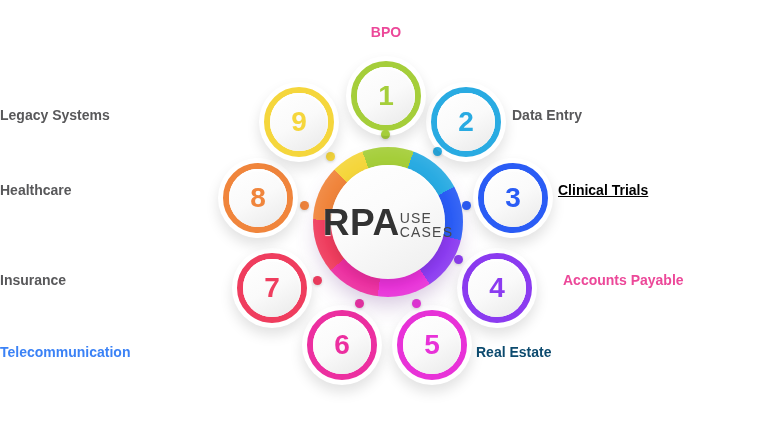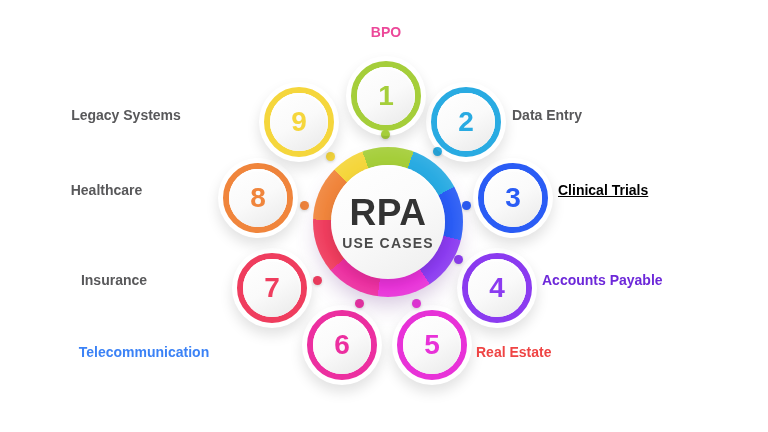--- a/index.html
+++ b/index.html
@@ -43,29 +43,29 @@
     border-radius:50%;
     box-shadow:0 10px 22px rgba(120,70,150,0.30);
   }
   .hub-core{
     position:absolute;
     left:331px;top:165px;width:114px;height:114px;
     border-radius:50%;
     background:linear-gradient(150deg,#ffffff 0%,#fbfbfb 45%,#ededed 100%);
     box-shadow:inset 0 2px 3px rgba(255,255,255,0.95),
                0 4px 10px rgba(0,0,0,0.10);
-    display:flex;flex-direction:column;align-items:center;justify-content:center;
+    display:flex;flex-direction:row;align-items:center;justify-content:center;
   }
   .hub-title{
     font-size:37px;font-weight:bold;color:#333333;
     letter-spacing:0.5px;line-height:1;
     text-shadow:0 1px 1px rgba(255,255,255,0.9);
   }
   .hub-sub{
-    font-size:14px;font-weight:bold;color:#4a4a4a;
+    font-size:14px;font-weight:normal;color:#4a4a4a;
     letter-spacing:1.2px;margin-top:5px;line-height:1;
   }
 
   
   .node{
     position:absolute;
     width:70px;height:70px;
     border-radius:50%;
     display:flex;align-items:center;justify-content:center;
   }
@@ -91,21 +91,21 @@
     color:currentColor;
   }
 
   
   .label{
     position:absolute;
     font-size:14px;font-weight:bold;color:#58585a;
     white-space:nowrap;line-height:1;
   }
   .label.r{text-align:center;}
-  .label.l{text-align:center;}
+  .label.l{text-align:left;}
   .label.c{text-align:center;}
 
   
   .dot{
     position:absolute;width:9px;height:9px;border-radius:50%;
     background:currentColor;
     box-shadow:0 1px 3px rgba(0,0,0,0.18);
   }
 </style>
 </head>
@@ -188,22 +188,22 @@
         <div class="node-face">
           <div class="node-num">9</div>
         </div>
       </div>
     </div>
 
   <div id="labels">
       <div class="label c" style="top: 25px; left: 266px; width: 240px; color: #ec4899;">BPO</div>
       <div class="label r" style="top: 108px; left: 512px; color: rgb(88, 88, 90);">Data Entry</div>
       <div class="label r" style="top: 183px; left: 558px; color: #000000; text-decoration: underline;">Clinical Trials</div>
-      <div class="label r" style="top: 273px; left: 542px; color: #6d28d9;">Accounts Payable</div>
-      <div class="label r" style="top: 345px; left: 476px; color: #ef4444;">Real Estate</div>
+      <div class="label r" style="top: 273px; left: 563px; color: #ec4899;">Accounts Payable</div>
+      <div class="label r" style="top: 345px; left: 476px; color: #0c4a6e;">Real Estate</div>
       <div class="label l" style="top: 345px; left: 0px; width: 288px; color: #3b82f6;">Telecommunication</div>
       <div class="label l" style="top: 273px; left: 0px; width: 228px; color: rgb(88, 88, 90);">Insurance</div>
       <div class="label l" style="top: 183px; left: 0px; width: 213px; color: rgb(88, 88, 90);">Healthcare</div>
       <div class="label l" style="top: 108px; left: 0px; width: 252px; color: rgb(88, 88, 90);">Legacy Systems</div>
     </div>
 
   <div class="hub-shadow"></div>
   <div class="hub">
     <div class="hub-ring" style="background: conic-gradient(rgb(165, 206, 58) 0deg, rgb(165, 206, 58) 20deg, rgb(41, 171, 226) 20deg, rgb(41, 171, 226) 62deg, rgb(42, 92, 245) 62deg, rgb(42, 92, 245) 104deg, rgb(139, 59, 240) 104deg, rgb(139, 59, 240) 146deg, rgb(232, 50, 216) 146deg, rgb(232, 50, 216) 188deg, rgb(236, 47, 160) 188deg, rgb(236, 47, 160) 230deg, rgb(239, 61, 94) 230deg, rgb(239, 61, 94) 272deg, rgb(240, 133, 60) 272deg, rgb(240, 133, 60) 314deg, rgb(245, 214, 60) 314deg, rgb(245, 214, 60) 340deg, rgb(165, 206, 58) 340deg, rgb(165, 206, 58) 380deg, rgb(165, 206, 58) 340deg, rgb(165, 206, 58) 360deg);"></div>
   </div>

